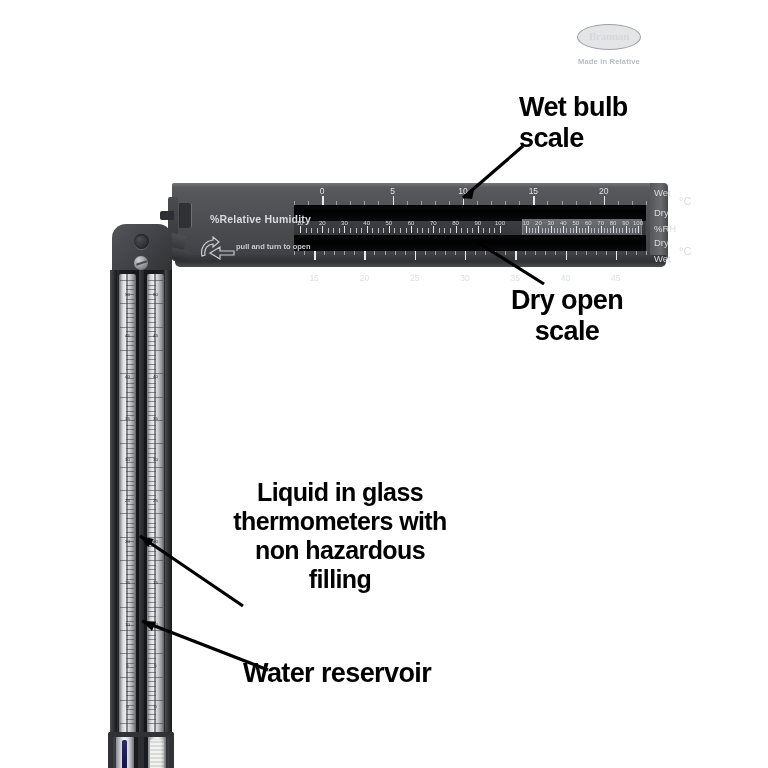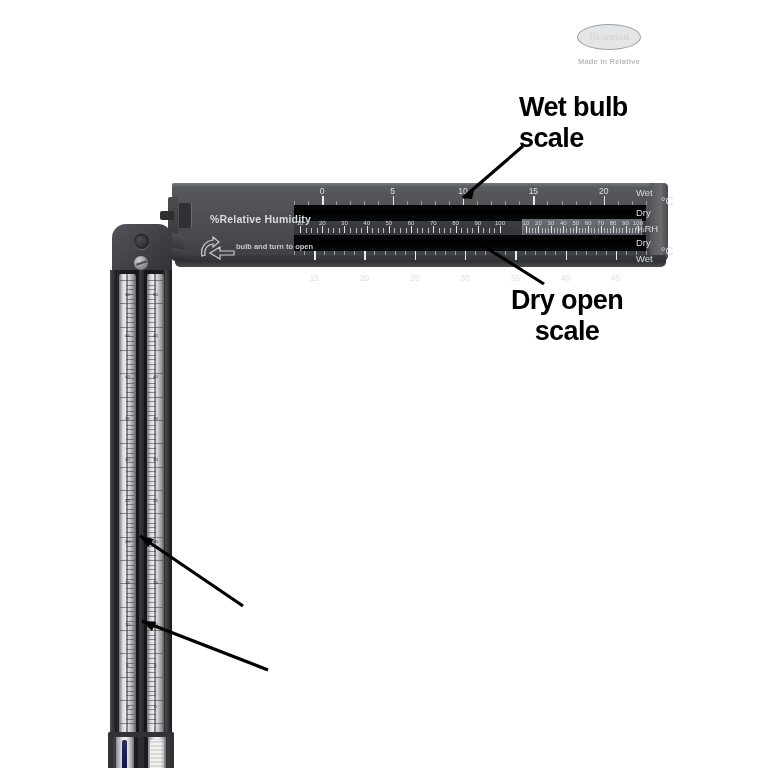--- a/index.html
+++ b/index.html
@@ -102,21 +102,21 @@
     font-size:6px;color:#d6d9de;font-family:"Liberation Sans",sans-serif;
   }
   #rh-strip .slider{
     position:absolute;top:-2px;width:118px;height:18px;
     background:linear-gradient(180deg,#6e7176,#5a5d62);
     border-left:1px solid #84878c;border-right:1px solid #84878c;
     opacity:.95;
   }
 
   
-  .rlabels{position:absolute;left:464px;top:2px;width:62px;height:76px;}
+  .rlabels{position:absolute;left:482px;top:2px;width:62px;height:76px;}
   .rlabels div{
     position:absolute;color:#d8dbe0;font-size:9.5px;
     font-family:"Liberation Sans",sans-serif;
   }
   .rlabels .deg{font-size:11px;}
   .l-wet1{left:0px;top:2px;}
   .l-c1{left:25px;top:10px;}
   .l-dry1{left:0px;top:22px;}
   .l-rh{left:0px;top:38px;}
   .l-dry2{left:0px;top:52px;}
@@ -457,21 +457,21 @@
       <div class="l-wet2">Wet</div>
     </div>
   </div>
 
   <div id="brannan">
     <span>Brannan</span>
   </div>
   <div id="made">Made in Relative</div>
 
   <div id="rh-title">%Relative  Humidity</div>
-  <div id="pull">bulb and
+  <div id="pull">pull and
 turn to open</div>
   <svg id="arrows" viewBox="0 0 40 24">
     <path d="M6 20 C4 12 9 5 17 4 L17 1 L23 6 L17 11 L17 8 C11 9 8 13 9 19 Z" fill="none" stroke="#c8cbd0" stroke-width="1.2"></path>
     <path d="M38 15 L24 15 L24 11 L14 17 L24 23 L24 19 L38 19 Z" fill="none" stroke="#c8cbd0" stroke-width="1.2"></path>
   </svg>
 
   <div id="varm">
     <div class="hinge-arm"></div>
     <div class="hinge-arm2"></div>
     <div class="hinge">
@@ -728,14 +728,19 @@
     <polygon points="140,536 154,539 148,547" fill="#000"></polygon>
 
     <line x1="268" y1="670" x2="142" y2="621" stroke="#000" stroke-width="3.2"></line>
     <polygon points="142,621 156,622 152,631" fill="#000"></polygon>
   </svg>
 
   <div class="anno wet">Wet bulb
 scale</div>
   <div class="anno dry">Dry open
 scale</div>
+  <div class="anno liquid">Liquid in glass
+thermometers with
+non hazardous
+filling</div>
+  <div class="anno water">Water reservoir</div>
 
 </div>
 
 </body></html>

